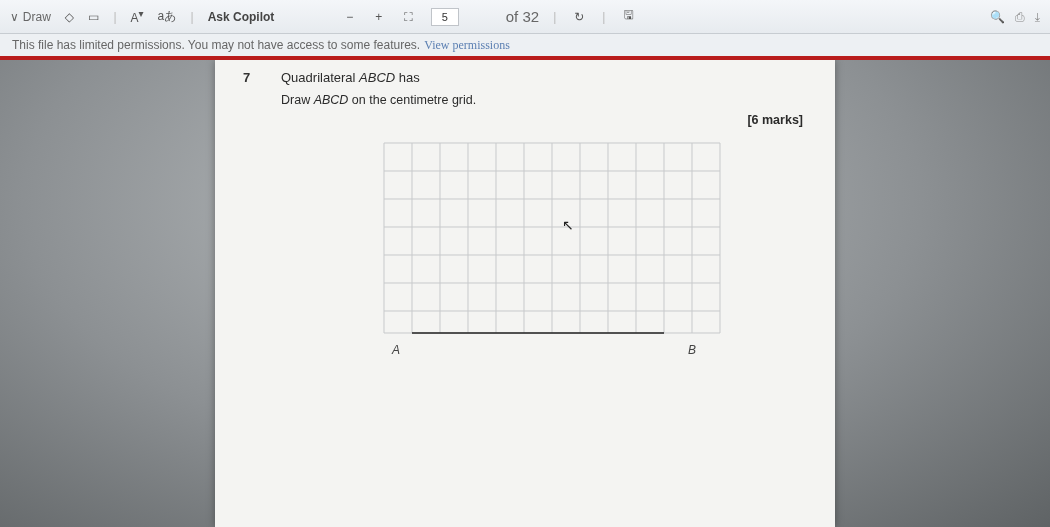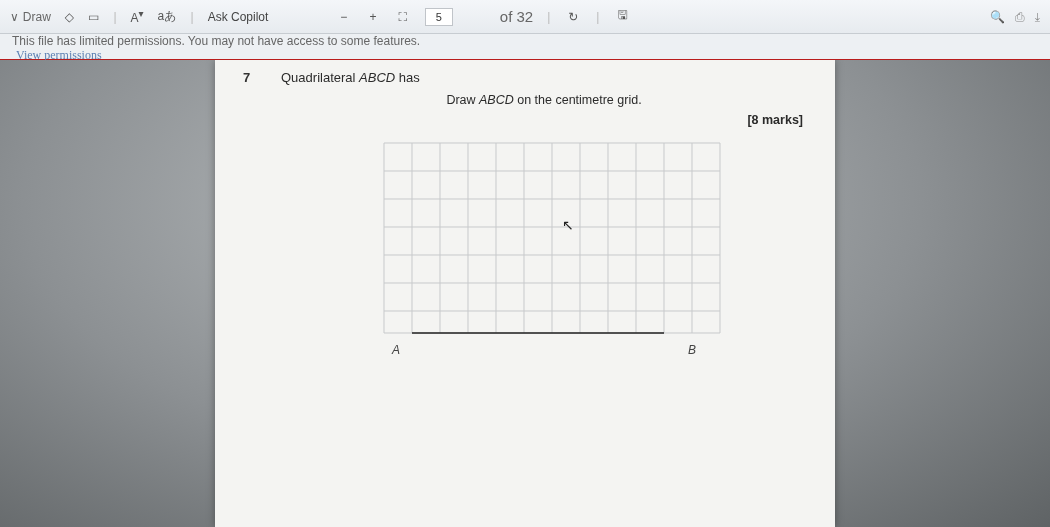--- a/index.html
+++ b/index.html
@@ -12,40 +12,39 @@
     border-bottom: 1px solid #c7ccd1;
     display: flex;
     align-items: center;
     padding: 0 10px;
     gap: 14px;
     font-size: 12px;
     color: #555;
   }
   .toolbar .sep { color: #bbb; }
   .toolbar .draw { display:flex; align-items:center; gap:4px; color:#666; }
-  .toolbar .ask { color:#444; }
+  .toolbar .ask { color:#444;font-weight:bold; }
   .toolbar .spacer { flex:0 0 40px; }
   .toolbar .btn { padding:2px 4px; color:#555; }
   .toolbar .pagebox {
     background:#fff; border:1px solid #c0c4c9; width:28px; height:18px;
     display:flex; align-items:center; justify-content:center; font-size:11px; color:#333;
   }
   .toolbar .oftxt { font-size:15px; color:#666;margin-left:33px; }
   .toolbar .right-spacer { flex:1; }
   .toolbar .corner { display:flex; gap:10px; color:#888; font-size:12px; }
 
   .permbar {
     height: 26px;
     background: #edf0f3;
-    border-bottom: 1px solid #b91c1c;
-    display:flex; 
+    border-bottom: 4px solid #b91c1c;
+    display:flex; align-items:center;
     padding: 0 12px;
     font-size: 12px;
     color: #666;
-    flex-direction: column;
   }
   .permbar .link { color:#5b7fb2; margin-left:4px; text-decoration:none; cursor:pointer;font-family:Liberation Serif, serif; }
 
   .viewport {
     position: relative;
     width: 100%;
     height: calc(100% - 60px);
     background: radial-gradient(ellipse at 45% 30%, #b9bdbf 0%, #8c9093 55%, #5f6365 100%);
     display:flex; justify-content:center;
     overflow:hidden;
@@ -64,21 +63,21 @@
 
   .qrow { display:flex; gap:24px; }
   .qnum { width: 14px; font-weight:bold; color:#333; }
   .qbody { flex:1; }
   .qtitle { margin-bottom:8px; }
   .qtitle em, .ital { font-style: italic; }
 
   ul.props { list-style: disc; margin: 4px 0 10px 60px; }
   ul.props li { margin: 3px 0; font-size:12.5px; }
 
-  .instr { margin-top: 6px; font-size:12.5px;text-align:center; }
+  .instr { margin-top: 6px; font-size:12.5px; }
   .marks { text-align:right; font-weight:bold; font-size:12.5px; margin:6px 4px 4px 0; }
 
   .gridwrap { display:flex; justify-content:center; margin-top:6px; }
   .gridbox { position:relative; }
   svg.grid { display:block; }
   .axis-label { position:absolute; font-style:italic; font-size:12px; color:#444; }
   .axis-a { left: 28px; bottom: -4px; }
   .axis-b { right: 28px; bottom: -4px; }
 
   .cursor {
@@ -132,21 +131,21 @@
       <div class="qbody">
         <div class="qtitle">
           <span>Quadrilateral </span><em>ABCD</em><span> has</span>
         </div>
 
 
         <div class="instr">
           <span>Draw </span><em>ABCD</em><span> on the centimetre grid.</span>
         </div>
 
-        <div class="marks">[8 marks]</div>
+        <div class="marks">[6 marks]</div>
 
         <div class="gridwrap">
           <div class="gridbox">
             <svg class="grid" width="360" height="220" viewBox="0 0 360 220">
               <g stroke="#c7c9cb" stroke-width="1">
 
                 <line x1="20" y1="10" x2="20" y2="200"></line>
                 <line x1="48" y1="10" x2="48" y2="200"></line>
                 <line x1="76" y1="10" x2="76" y2="200"></line>
                 <line x1="104" y1="10" x2="104" y2="200"></line>

